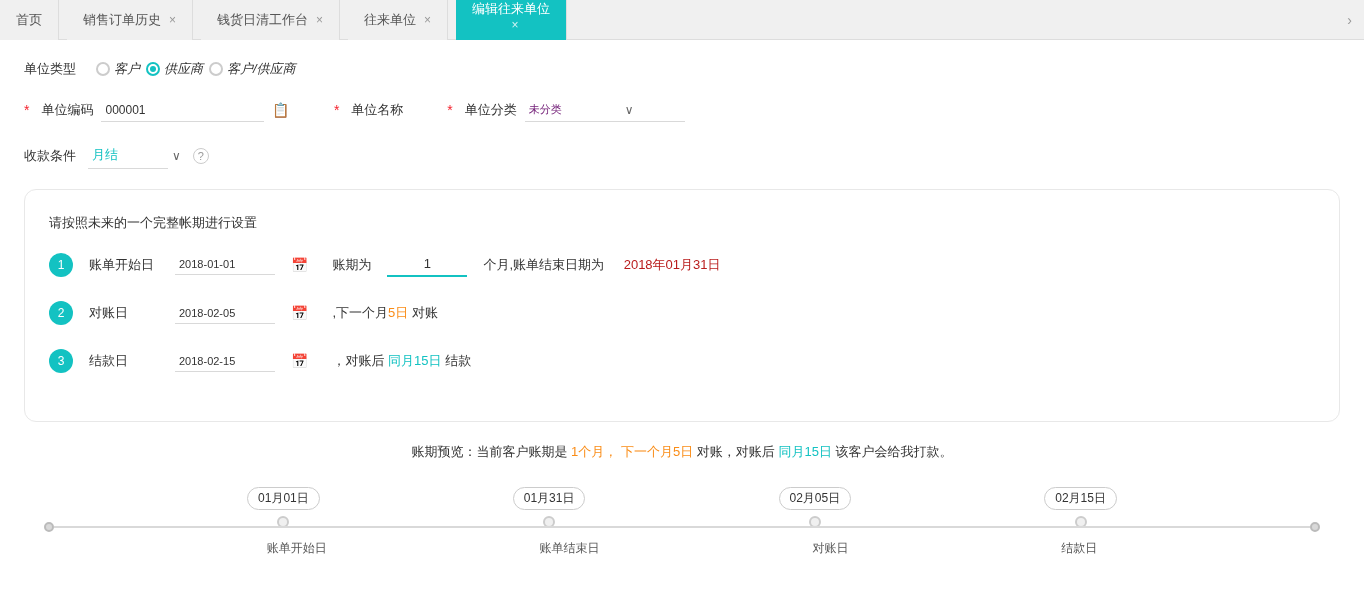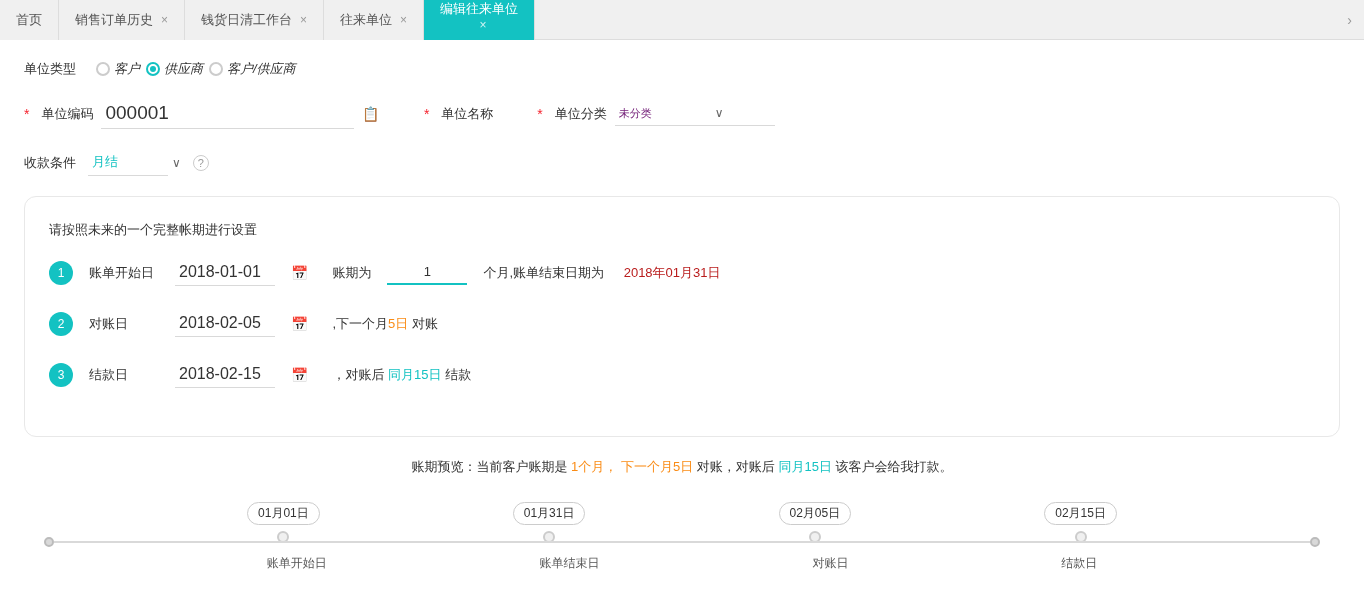--- a/index.html
+++ b/index.html
@@ -6,20 +6,21 @@
     body { font-family: 'Microsoft YaHei', Arial, sans-serif; font-size: 14px; background: #f5f5f5; color: #333; }
 
     
     .tab-bar {
       display: flex;
       align-items: center;
       background: #f0f0f0;
       border-bottom: 1px solid #ddd;
       height: 40px;
       padding-left: 0;
+      gap: 8px;
     }
     .tab {
       display: flex;
       align-items: center;
       padding: 0 16px;
       height: 40px;
       cursor: pointer;
       font-size: 13px;
       color: #555;
       border-right: 1px solid #ddd;
@@ -46,21 +47,21 @@
       width: 14px; height: 14px; border-radius: 50%; border: 2px solid #ccc;
       display: flex; align-items: center; justify-content: center;
     }
     .radio-circle.checked { border-color: #13c2c2; }
     .radio-circle.checked::after { content: ''; width: 6px; height: 6px; border-radius: 50%; background: #13c2c2; }
 
     
     .field-group { display: flex; align-items: center; gap: 8px; }
     .field-input {
       border: none; border-bottom: 1px solid #d9d9d9; outline: none;
-      padding: 4px 4px; font-size: 19px; color: #333; min-width: 120px;
+      padding: 4px 4px; font-size: 12px; color: #333; min-width: 120px;
       background: transparent;
     }
     .field-input-wide { min-width: 200px; }
     .field-icon { color: #13c2c2; font-size: 14px; cursor: pointer; }
 
     
     .dropdown-group { display: flex; align-items: center; gap: 4px; }
     .dropdown-value { color: #13c2c2; font-size: 13px; border-bottom: 1px solid #d9d9d9; padding: 4px 4px; min-width: 80px; }
     .dropdown-arrow { color: #666; font-size: 12px; cursor: pointer; }
     .help-icon { border: 1px solid #ccc; border-radius: 50%; width: 16px; height: 16px; display: inline-flex; align-items: center; justify-content: center; font-size: 11px; color: #999; cursor: pointer; }
@@ -76,21 +77,21 @@
       margin-bottom: 20px;
     }
     .settings-title { color: #333; font-size: 13px; margin-bottom: 20px; }
 
     
     .step-row { display: flex; align-items: center; margin-bottom: 24px; gap: 16px; }
     .step-num { width: 24px; height: 24px; border-radius: 50%; background: #13c2c2; color: #fff; font-size: 12px; display: flex; align-items: center; justify-content: center; flex-shrink: 0; }
     .step-label { font-size: 13px; color: #333; white-space: nowrap; width: 70px; }
     .step-date-input {
       border: none; border-bottom: 1px solid #d9d9d9; outline: none;
-      padding: 4px 4px; font-size: 16px; color: #333; width: 100px;
+      padding: 4px 4px; font-size: 11px; color: #333; width: 100px;
     }
     .step-cal { color: #13c2c2; font-size: 14px; cursor: pointer; margin-right: 8px; }
     .step-desc { font-size: 13px; color: #333; }
     .period-input {
       border: none; border-bottom: 2px solid #13c2c2; outline: none;
       padding: 4px 4px; font-size: 13px; color: #333; width: 80px; text-align: center;
     }
 
     
     .preview-text { font-size: 13px; color: #333; margin-bottom: 24px; line-height: 1.6; text-align: center; }

